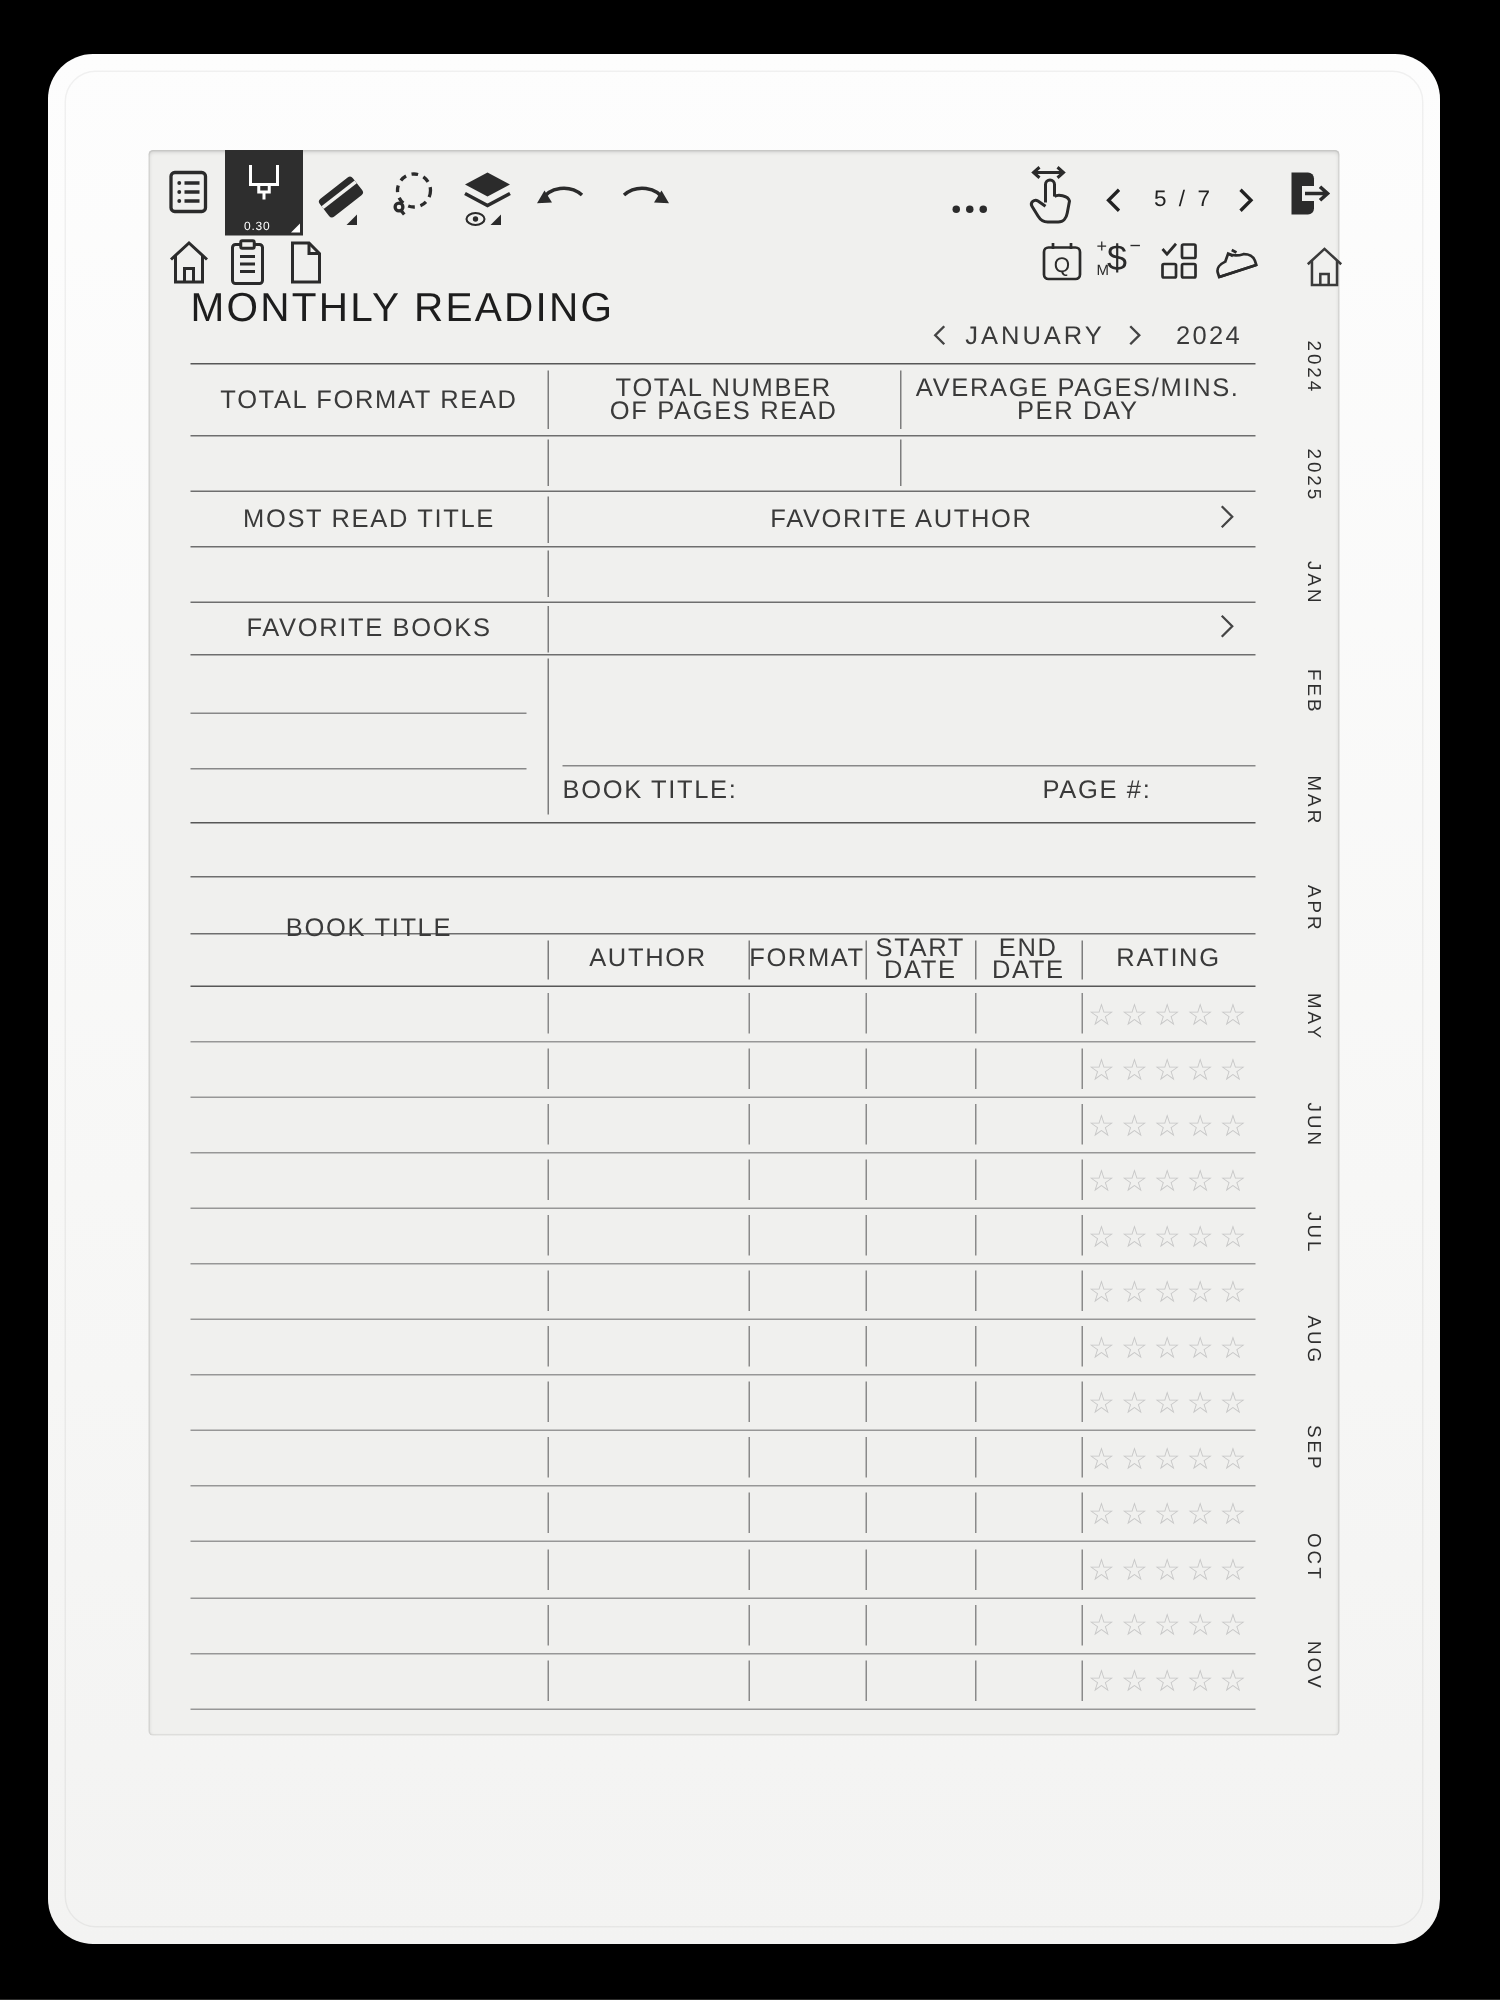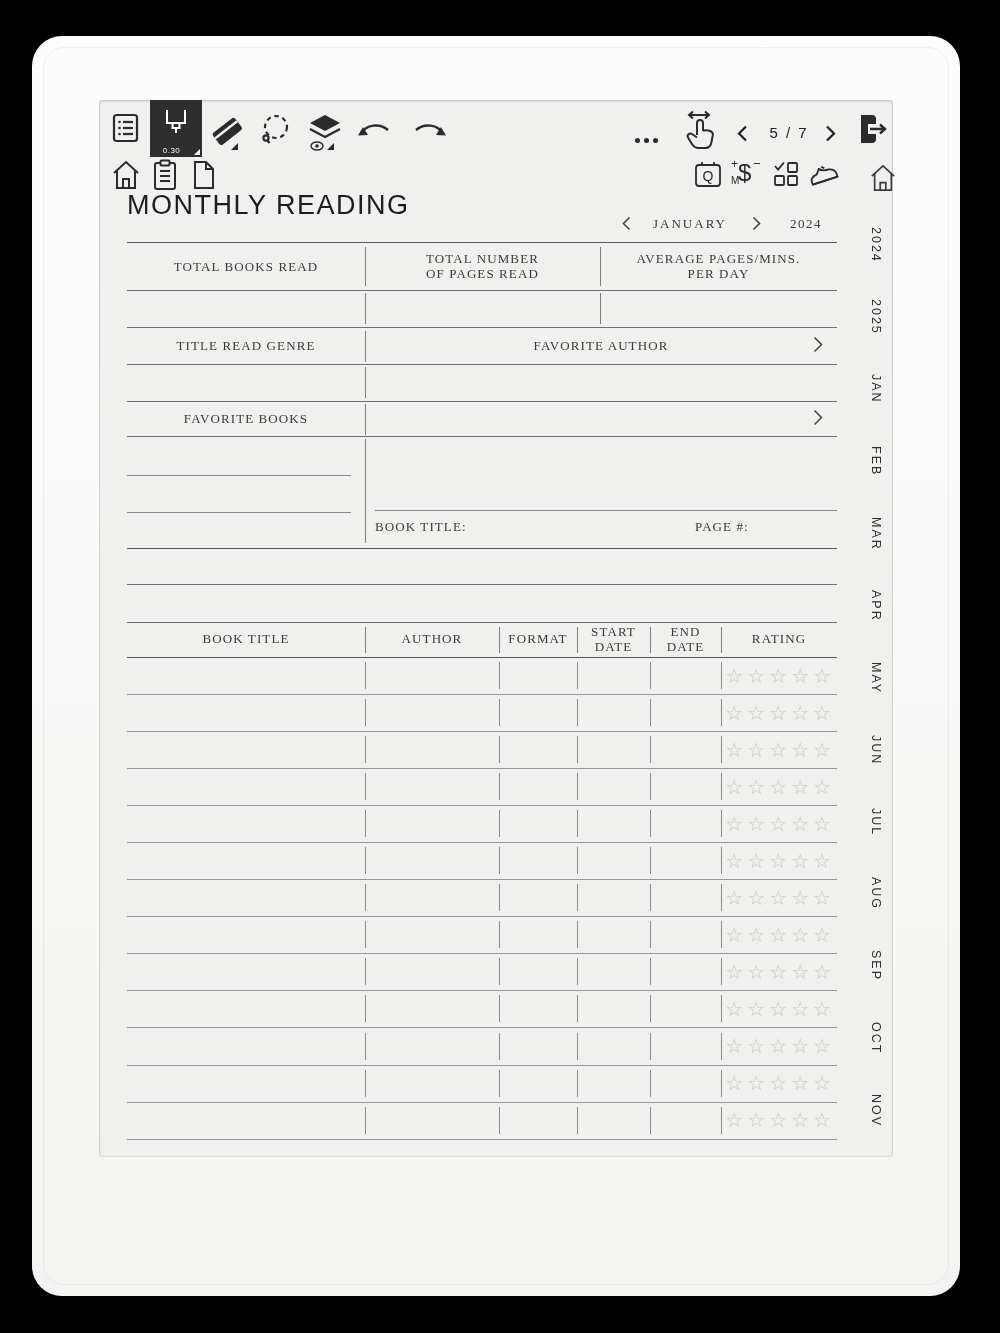--- a/index.html
+++ b/index.html
@@ -7,21 +7,21 @@
          font-family:"Liberation Sans",sans-serif;}
   .device{position:absolute;left:32px;top:36px;width:928px;height:1260px;
           background:linear-gradient(180deg,#fdfdfd 0%,#f7f7f6 60%,#f3f3f2 100%);
           border-radius:30px;box-shadow:0 10px 30px rgba(0,0,0,.65);}
   .inner-ring{position:absolute;inset:11px;border:1px solid rgba(0,0,0,.05);border-radius:21px;pointer-events:none;}
   .screen{position:absolute;left:67px;top:64px;width:794px;height:1057px;background:#f0f0ee;
           border-radius:3px;box-shadow:inset 0 1px 3px rgba(0,0,0,.18), inset 0 0 0 1px rgba(0,0,0,.05);}
   .abs{position:absolute;}
   .icon{position:absolute;color:#2b2b2b;}
   .icon svg{display:block;}
-  .lbl{position:absolute;font-size:13px;letter-spacing:1.1px;color:#3a3a3a;text-align:center;line-height:15px;font-family:Liberation Serif, serif;}
+  .lbl{position:absolute;font-size:17px;letter-spacing:1.1px;color:#3a3a3a;text-align:center;line-height:15px;}
   .hline{position:absolute;height:0;border-top:1.5px solid #575757;}
   .hline.thin{border-top:1px solid #6e6e6e;}
   .vline{position:absolute;width:0;border-left:1px solid #7d7d7d;}
   .title{position:absolute;font-size:27px;letter-spacing:1.5px;color:#1d1d1d;font-weight:400;white-space:nowrap;}
   .pen-box{position:absolute;left:51px;top:0;width:52px;height:57px;background:#2e2e2e;}
   .pen-size{position:absolute;left:0;right:9px;bottom:2px;color:#fff;font-size:8px;text-align:center;letter-spacing:.5px;}
   .tri{position:absolute;width:0;height:0;border-left:7px solid transparent;border-bottom:7px solid #2b2b2b;}
   .tri.white{border-bottom-color:#fff;border-left-width:6px;border-bottom-width:6px;}
   .pgnum{position:absolute;font-size:15px;color:#222;letter-spacing:2px;font-weight:500;}
   .chev{position:absolute;}
@@ -225,38 +225,38 @@
     <div class="lbl" style="left:538px;top:116px;width:106px;letter-spacing:2px;">JANUARY</div>
     <div class="chev" style="left:653px;top:116px;">
       <svg width="9" height="15" viewBox="0 0 9 15" fill="none" stroke="#444" stroke-width="1.6">
             <polyline points="1.5,1.5 7.5,7.5 1.5,13.5"></polyline>
           </svg>
     </div>
     <div class="lbl" style="left:682px;top:116px;width:50px;letter-spacing:1.5px;">2024</div>
 
     <div class="hline" style="left:28px;top:142px;width:710px;"></div>
 
-    <div class="lbl" style="left:28px;top:159px;width:238px;">TOTAL BOOKS READ</div>
+    <div class="lbl" style="left:28px;top:159px;width:238px;">TOTAL FORMAT READ</div>
     <div class="lbl" style="left:266px;top:151px;width:235px;">
       <div>TOTAL NUMBER</div>
       <div>OF PAGES READ</div>
     </div>
     <div class="lbl" style="left:501px;top:151px;width:237px;">
       <div>AVERAGE PAGES/MINS.</div>
       <div>PER DAY</div>
     </div>
     <div class="vline" style="left:266px;top:147px;height:39px;"></div>
     <div class="vline" style="left:501px;top:147px;height:39px;"></div>
 
     <div class="hline thin" style="left:28px;top:190px;width:710px;"></div>
     <div class="vline" style="left:266px;top:193px;height:31px;"></div>
     <div class="vline" style="left:501px;top:193px;height:31px;"></div>
     <div class="hline thin" style="left:28px;top:227px;width:710px;"></div>
 
-    <div class="lbl" style="left:28px;top:238px;width:238px;">TITLE READ GENRE</div>
+    <div class="lbl" style="left:28px;top:238px;width:238px;">MOST READ TITLE</div>
     <div class="lbl" style="left:266px;top:238px;width:472px;">FAVORITE AUTHOR</div>
     <div class="chev" style="left:714px;top:236px;">
       <svg width="10" height="17" viewBox="0 0 10 17" fill="none" stroke="#444" stroke-width="1.5">
             <polyline points="1.5,1.5 8.5,8.5 1.5,15.5"></polyline>
           </svg>
     </div>
     <div class="vline" style="left:266px;top:231px;height:31px;"></div>
     <div class="hline thin" style="left:28px;top:264px;width:710px;"></div>
     <div class="vline" style="left:266px;top:267px;height:31px;"></div>
     <div class="hline thin" style="left:28px;top:301px;width:710px;"></div>
@@ -274,21 +274,21 @@
     <div class="hline thin" style="left:28px;top:375px;width:224px;border-top-color:#888;"></div>
     <div class="hline thin" style="left:28px;top:412px;width:224px;border-top-color:#888;"></div>
     <div class="hline thin" style="left:276px;top:410px;width:462px;border-top-color:#888;"></div>
     <div class="lbl" style="left:276px;top:419px;width:auto;text-align:left;">BOOK TITLE:</div>
     <div class="lbl" style="left:596px;top:419px;width:auto;text-align:left;">PAGE #:</div>
     <div class="hline" style="left:28px;top:448px;width:710px;"></div>
     <div class="hline thin" style="left:28px;top:484px;width:710px;"></div>
 
     <div class="hline thin" style="left:28px;top:522px;width:710px;"></div>
 
-    <div class="lbl" style="left:28px;top:531px;width:238px;">BOOK TITLE</div>
+    <div class="lbl" style="left:28px;top:511px;width:238px;">BOOK TITLE</div>
     <div class="lbl" style="left:266px;top:531px;width:134px;">AUTHOR</div>
     <div class="lbl" style="left:400px;top:531px;width:78px;">FORMAT</div>
     <div class="lbl" style="left:478px;top:524px;width:73px;">
       <div>START</div>
       <div>DATE</div>
     </div>
     <div class="lbl" style="left:551px;top:524px;width:71px;">
       <div>END</div>
       <div>DATE</div>
     </div>

